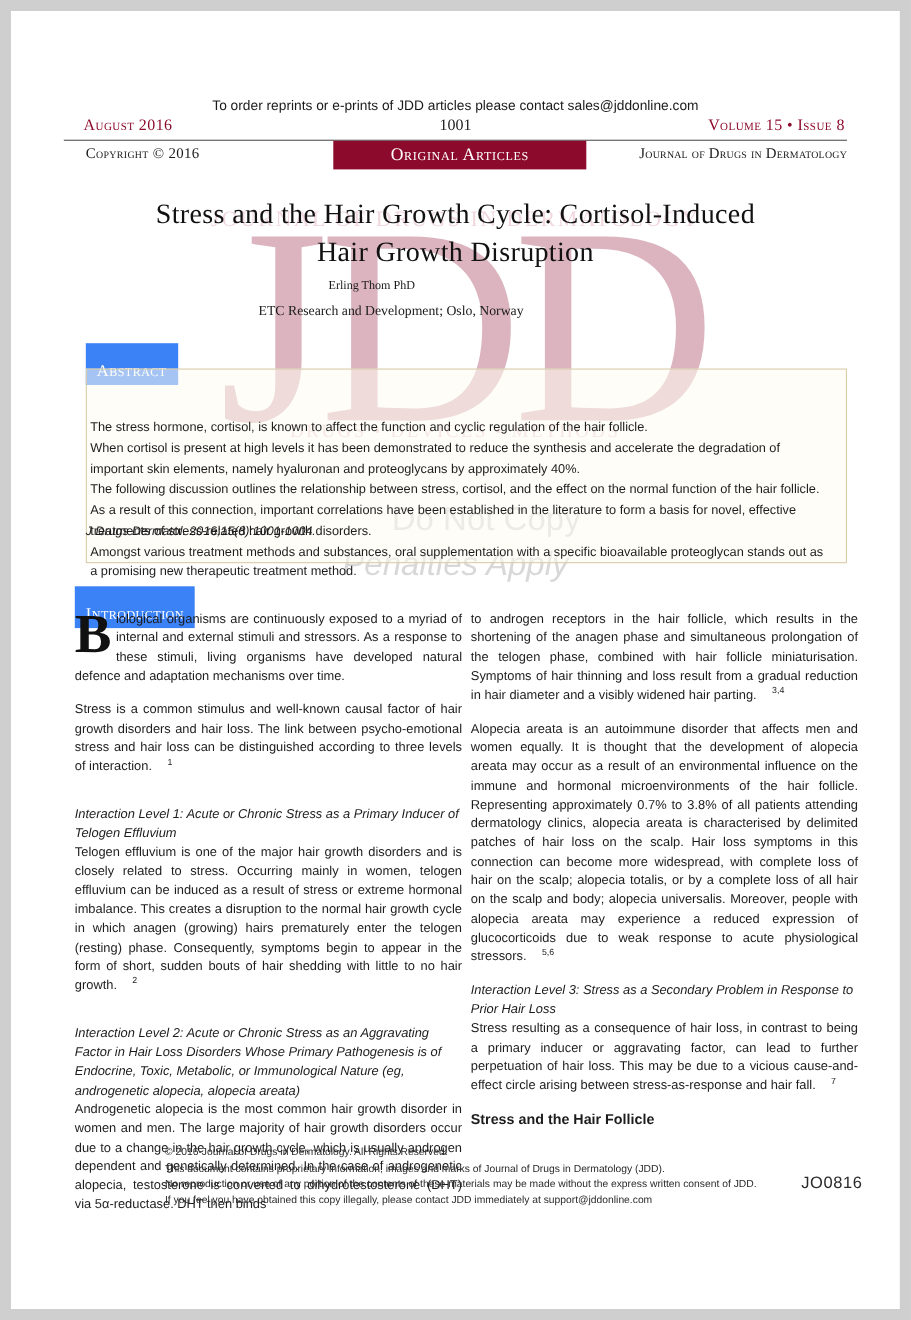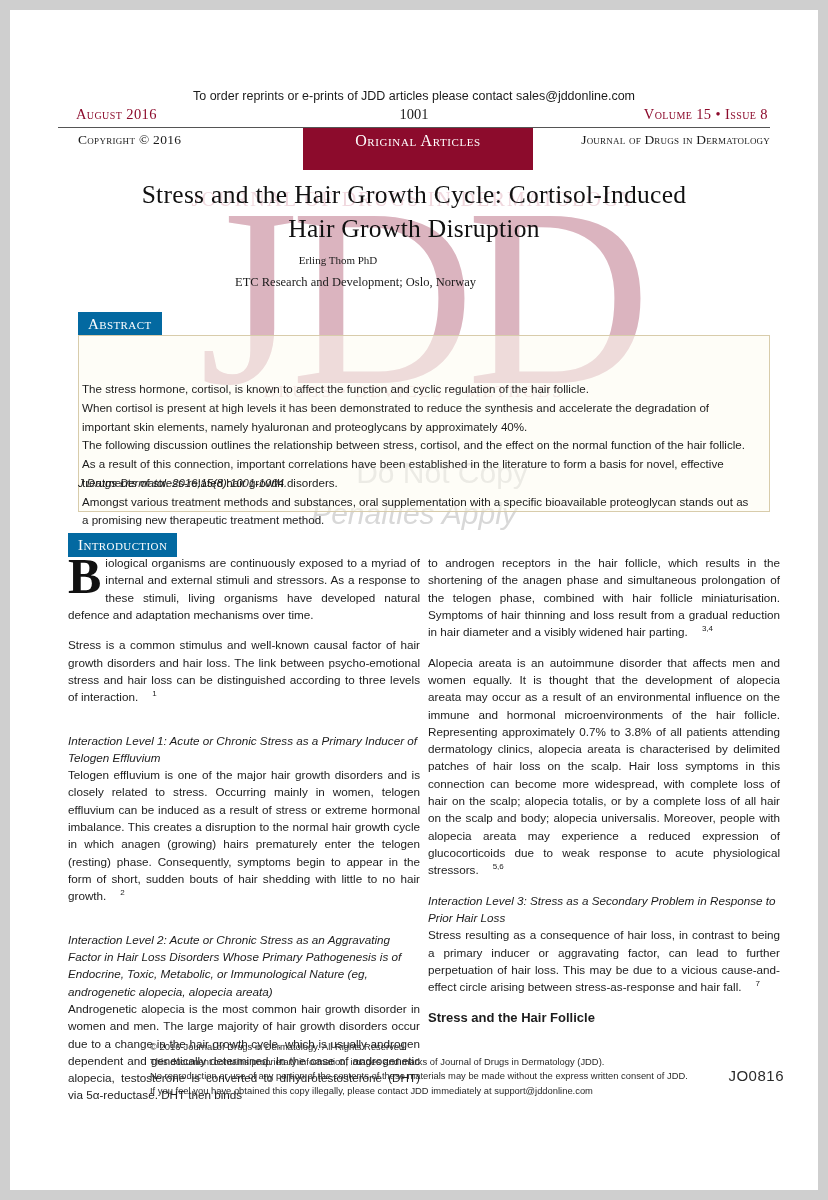--- a/index.html
+++ b/index.html
@@ -146,21 +146,21 @@
     top: 118px;
     left: 48px;
     width: 712px;
     height: 26px;
   }
   .banner-box {
     position: absolute;
     left: 245px;
     top: 0;
     width: 230px;
-    height: 42px;
+    height: 26px;
     background: #8c0b2c;
     color: #fff;
     font-family: "Liberation Serif", serif;
     font-size: 16px;
     letter-spacing: 0.6px;
     text-align: center;
     line-height: 26px;
     font-variant: small-caps;
   }
   .copyright-left {
@@ -214,26 +214,26 @@
     width: 691px;
     text-align: center;
     font-family: "Liberation Serif", serif;
     font-size: 12.5px;
     color: #1a1a1a;
   }
 
   
   .sec-tab {
     position: absolute;
-    background: #0369a1;
+    background: #3b82f6;
     color: #fff;
     font-family: "Liberation Serif", serif;
     font-size: 15px;
     letter-spacing: 0.4px;
-    padding: 4px 10px 3px 10px;
+    padding: 18px 10px 3px 10px;
     font-variant: small-caps;
   }
   #abstract-tab { top: 302px; left: 68px; }
   #intro-tab { top: 523px; left: 58px; }
 
   
   .abstract-box {
     position: absolute;
     top: 325px;
     left: 68px;

